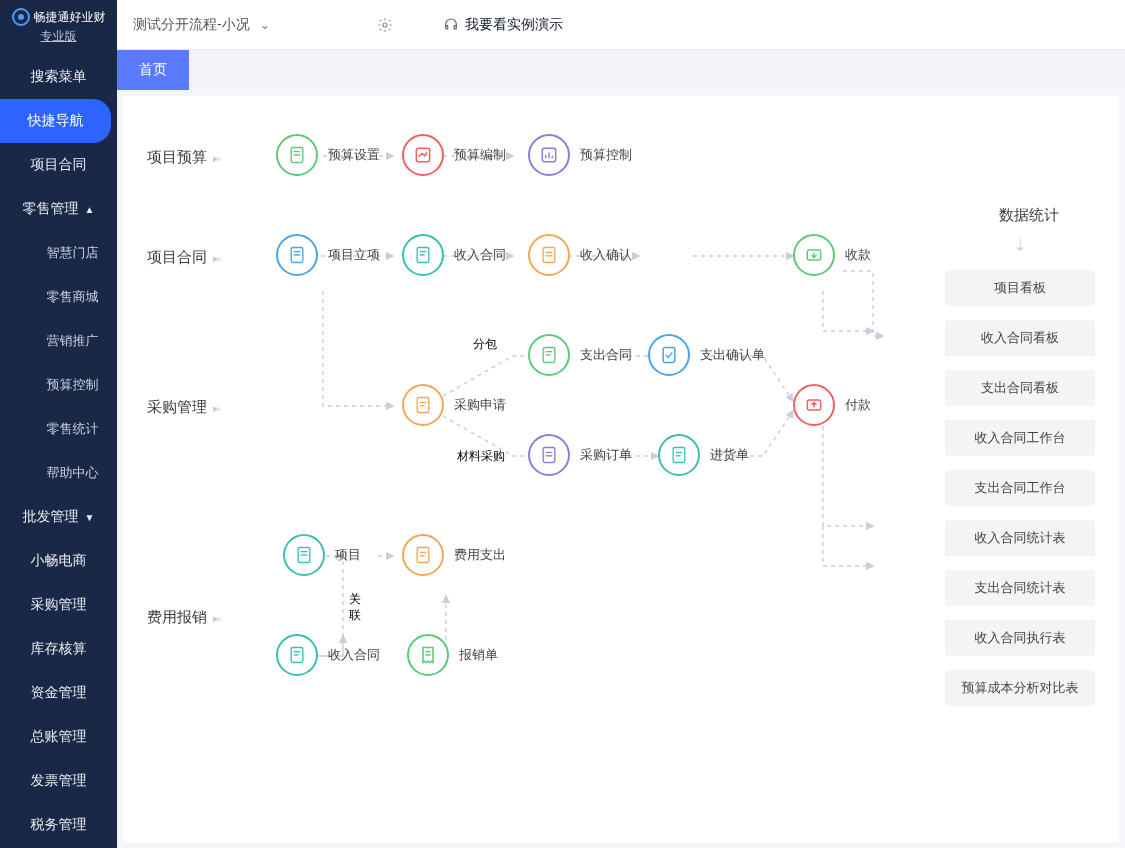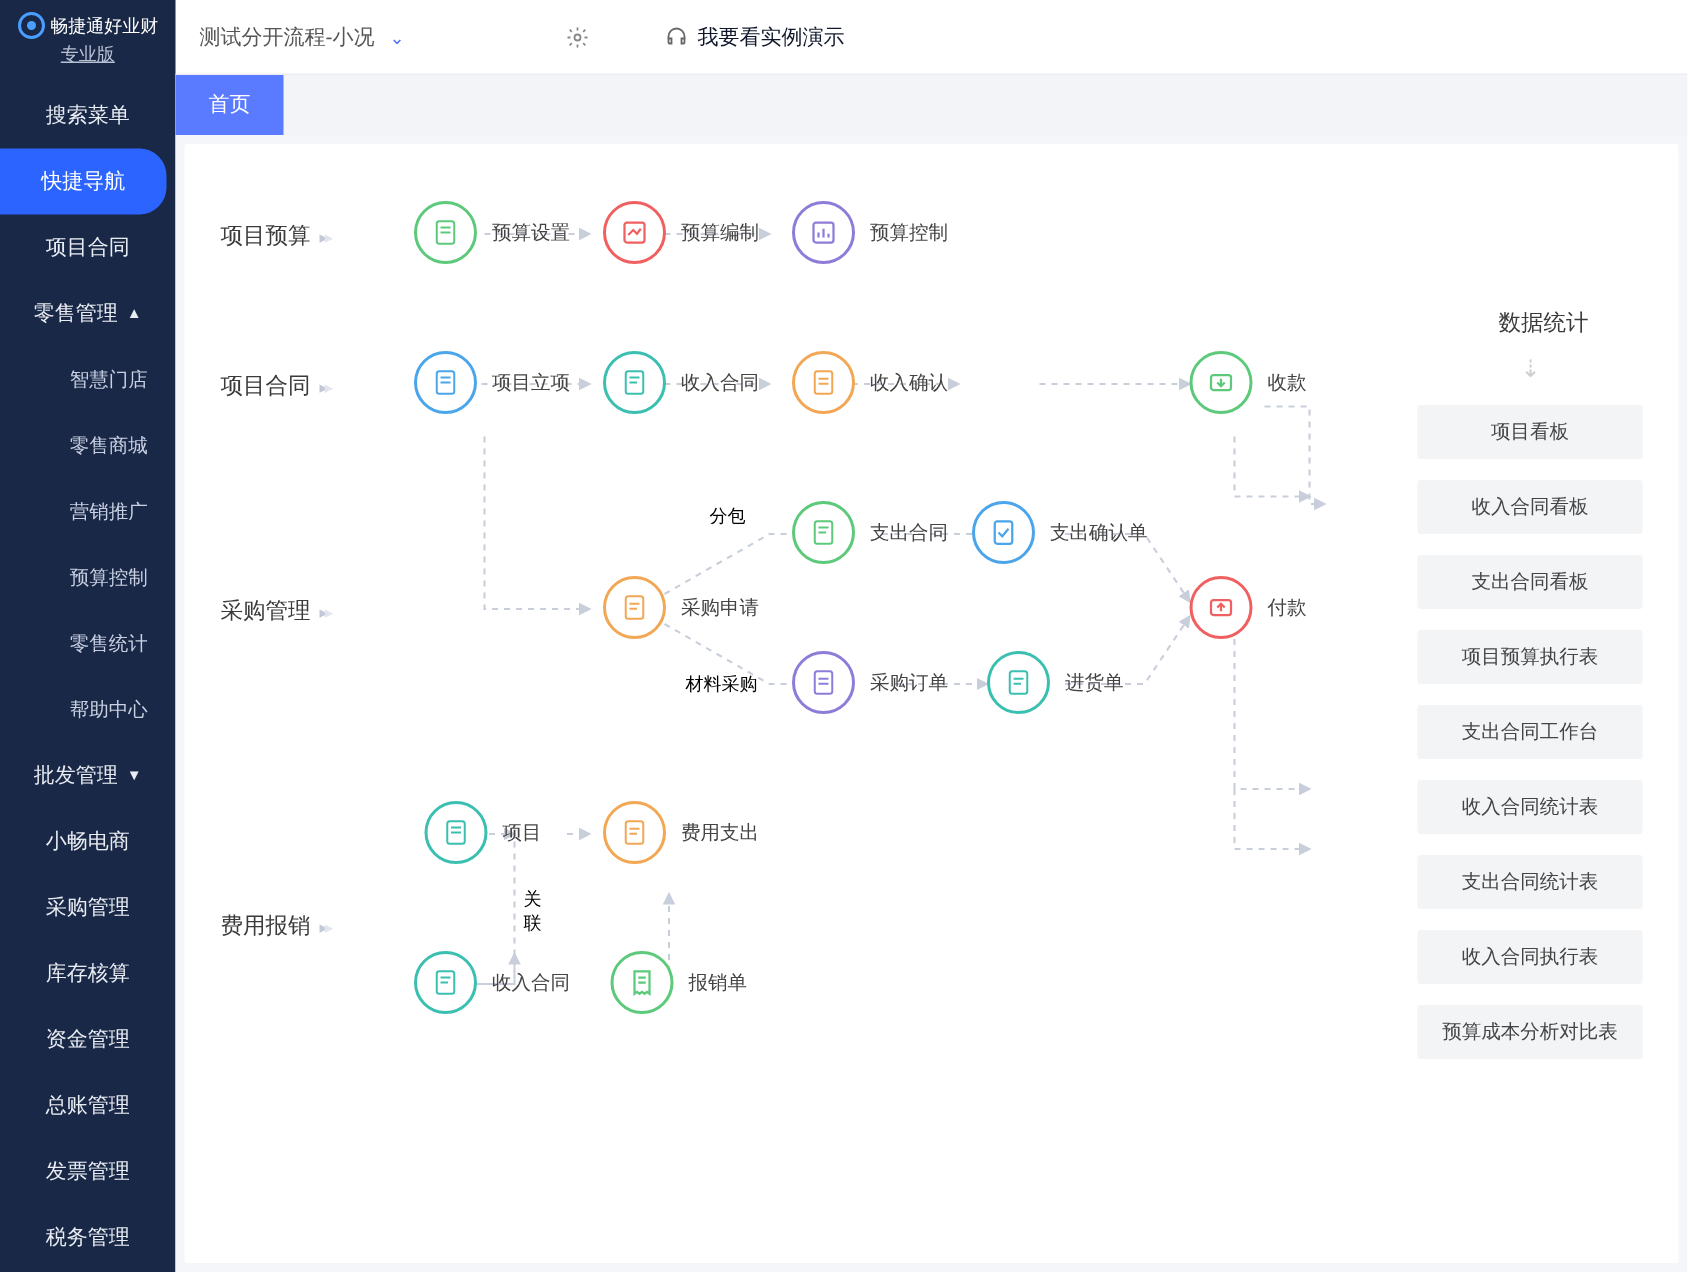--- a/index.html
+++ b/index.html
@@ -344,21 +344,21 @@
     <div class="edge-label" style="left:334px; top:352px;">材料采购</div>
     <div class="edge-label" style="left:226px; top:496px; white-space:pre; line-height:1.3;">关
 联</div>
 
     <div class="stats-title">数据统计</div>
     <div class="stats-down">⇣</div>
     <div class="stats-panel" id="stats-panel" style="top:174px;">
         <div class="stats-btn">项目看板</div>
         <div class="stats-btn">收入合同看板</div>
         <div class="stats-btn">支出合同看板</div>
-        <div class="stats-btn">项目预算执行表</div>
+        <div class="stats-btn">收入合同工作台</div>
         <div class="stats-btn">支出合同工作台</div>
         <div class="stats-btn">收入合同统计表</div>
         <div class="stats-btn">支出合同统计表</div>
         <div class="stats-btn">收入合同执行表</div>
         <div class="stats-btn">预算成本分析对比表</div>
       </div>
 
   </div>
 </div>
 

